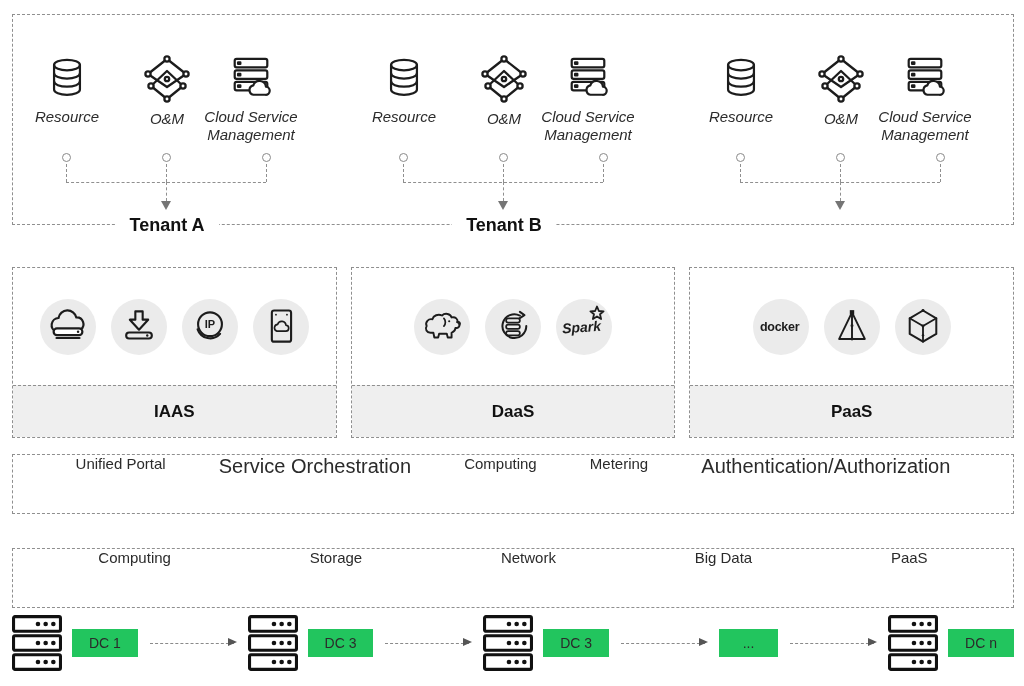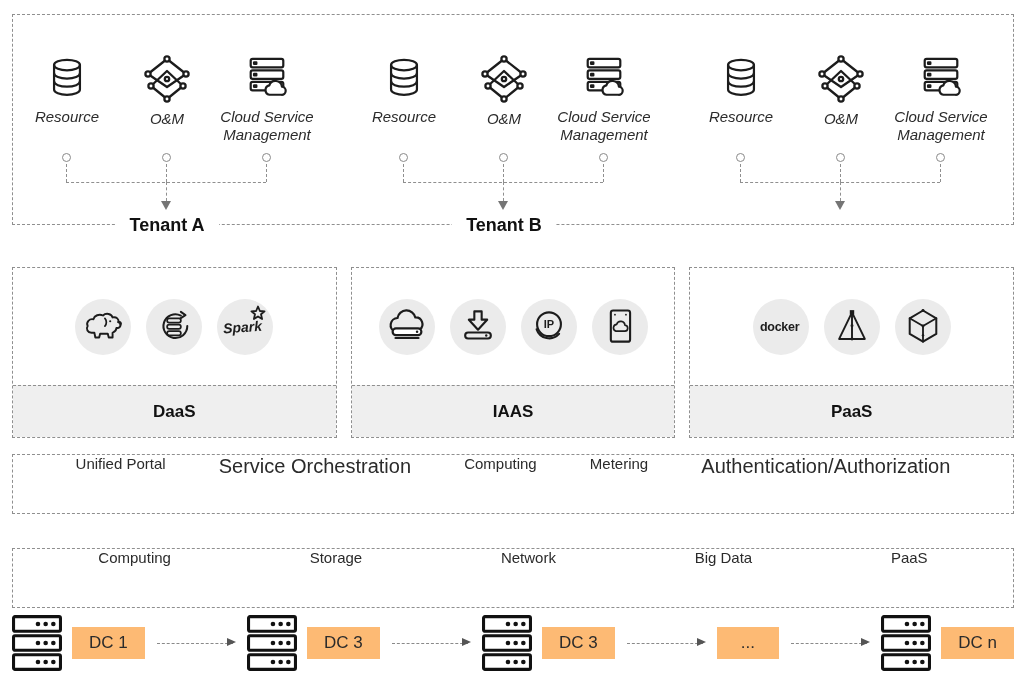--- a/index.html
+++ b/index.html
@@ -10,21 +10,21 @@
   
   .tenant-box { position:absolute; left:12px; top:14px; width:1002px; height:211px;
     border:1px dashed #8f8f8f; }
   .tenant-group { position:absolute; top:0; width:300px; height:211px; }
   .tg-a { left:4px; } .tg-b { left:341px; } .tg-c { left:678px; }
   .t-col { position:absolute; top:40px; text-align:center; }
   .t-col .t-icon { display:block; margin:0 auto 7px auto; }
   .t-label { font-size:15px; color:#2b2b2b; line-height:18px;font-style:italic; }
   .col-1 { left:0; width:100px; }
   .col-2 { left:100px; width:100px; }
-  .col-3 { left:178px; width:144px; }
+  .col-3 { left:162px; width:144px; }
   .t-dot { position:absolute; top:138px; width:9px; height:9px; border:1.5px solid #8a8a8a;
     border-radius:50%; background:#fff; }
   .dot-1 { left:45px; } .dot-2 { left:145px; } .dot-3 { left:245px; }
   .t-stem { position:absolute; top:149px; height:18px; width:0;
     border-left:1px dashed #8f8f8f; }
   .stem-1 { left:49px; } .stem-2 { left:149px; } .stem-3 { left:249px; }
   .t-elbow { position:absolute; top:167px; left:49px; width:200px; height:0;
     border-top:1px dashed #8f8f8f; }
   .t-stem-mid { position:absolute; top:167px; left:149px; height:19px; width:0;
     border-left:1px dashed #8f8f8f; }
@@ -52,21 +52,21 @@
     justify-content:space-around; padding:0 36px; }
   .svc-top { top:454px; }
   .svc-bottom { top:548px;gap:40px; }
   .svc-row span { font-size:15px; color:#2b2b2b; white-space:nowrap; }
   .svc-top span:nth-of-type(2), .svc-top span:nth-of-type(5) { font-size:20px; }
 
   
   .dc-row { position:absolute; left:12px; top:610px; width:1002px; height:66px;
     display:flex; align-items:center; }
   .dc-server { flex:0 0 auto; }
-  .dc-label { flex:0 0 auto; background:#fdba74; padding:6px 17px; font-size:17px;
+  .dc-label { flex:0 0 auto; background:#22c55e; padding:6px 17px; font-size:14px;
     color:#2b2b2b; margin-left:10px; white-space:nowrap; }
   .dc-dots { margin-left:0; padding:6px 24px; }
   .dc-arrow { flex:1 1 auto; height:0; border-top:1.5px dashed #8a8a8a;
     position:relative; margin:0 14px 0 12px; }
   .dc-arrow::after { content:""; position:absolute; right:-3px; top:-5.5px;
     width:0; height:0; border-left:9px solid #555;
     border-top:4.5px solid transparent; border-bottom:4.5px solid transparent; }
 
   svg.t-icon, svg.c-icon { stroke:#1c1c1c; fill:none; stroke-width:2.3;
     stroke-linecap:round; stroke-linejoin:round; }
@@ -277,61 +277,61 @@
       <span class="t-arrowhead"></span>
     </div>
   </div>
 
   <div class="layers">
 
     <div class="layer-box">
       <div class="layer-icons">
         <div class="icon-circle">
           <svg class="c-icon" width="46" height="46">
+              <use href="#sym-cloudbar"></use>
+            </svg>
+        </div>
+        <div class="icon-circle">
+          <svg class="c-icon" width="44" height="44">
+              <use href="#sym-download"></use>
+            </svg>
+        </div>
+        <div class="icon-circle">
+          <svg class="c-icon" width="44" height="44">
+              <use href="#sym-ip"></use>
+            </svg>
+        </div>
+        <div class="icon-circle">
+          <svg class="c-icon" width="44" height="44">
+              <use href="#sym-disk"></use>
+            </svg>
+        </div>
+      </div>
+      <div class="layer-strip">IAAS</div>
+    </div>
+
+    <div class="layer-box">
+      <div class="layer-icons">
+        <div class="icon-circle">
+          <svg class="c-icon" width="46" height="46">
               <use href="#sym-hadoop"></use>
             </svg>
         </div>
         <div class="icon-circle">
           <svg class="c-icon" width="44" height="44">
               <use href="#sym-sync"></use>
             </svg>
         </div>
         <div class="icon-circle">
           <svg class="c-icon" width="48" height="48">
               <use href="#sym-spark"></use>
             </svg>
         </div>
       </div>
       <div class="layer-strip">DaaS</div>
-    </div>
-
-    <div class="layer-box">
-      <div class="layer-icons">
-        <div class="icon-circle">
-          <svg class="c-icon" width="46" height="46">
-              <use href="#sym-cloudbar"></use>
-            </svg>
-        </div>
-        <div class="icon-circle">
-          <svg class="c-icon" width="44" height="44">
-              <use href="#sym-download"></use>
-            </svg>
-        </div>
-        <div class="icon-circle">
-          <svg class="c-icon" width="44" height="44">
-              <use href="#sym-ip"></use>
-            </svg>
-        </div>
-        <div class="icon-circle">
-          <svg class="c-icon" width="44" height="44">
-              <use href="#sym-disk"></use>
-            </svg>
-        </div>
-      </div>
-      <div class="layer-strip">IAAS</div>
     </div>
 
     <div class="layer-box">
       <div class="layer-icons">
         <div class="icon-circle">
           <svg class="c-icon" width="48" height="48">
               <use href="#sym-docker"></use>
             </svg>
         </div>
         <div class="icon-circle">

